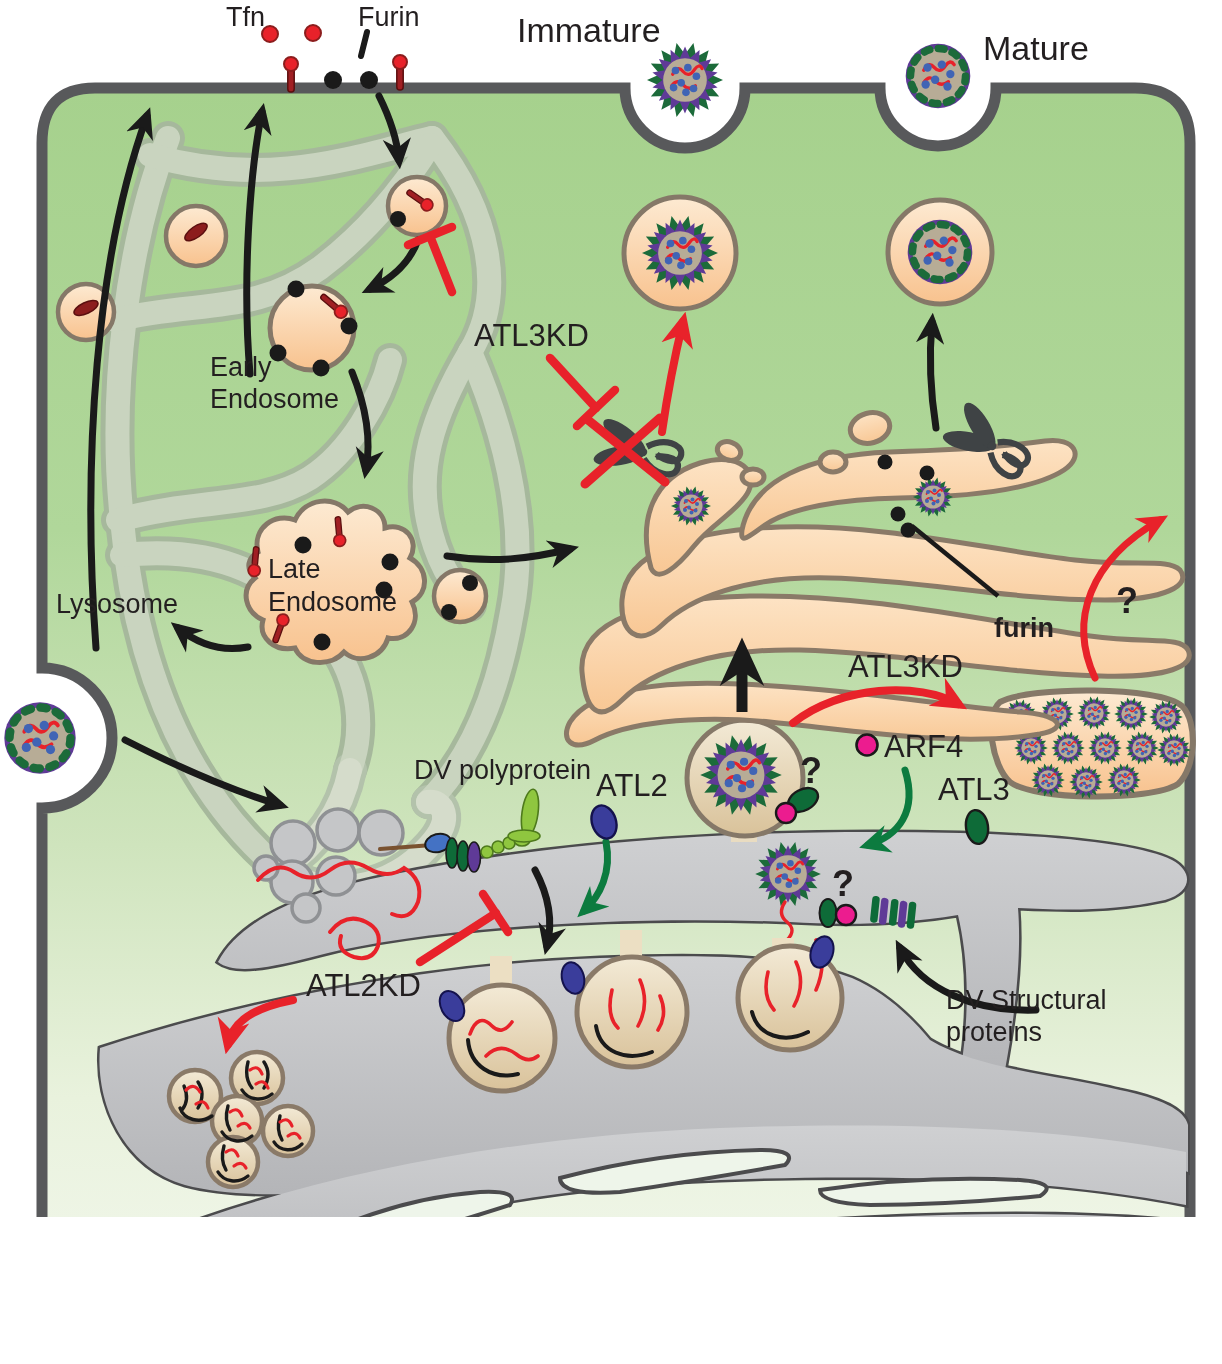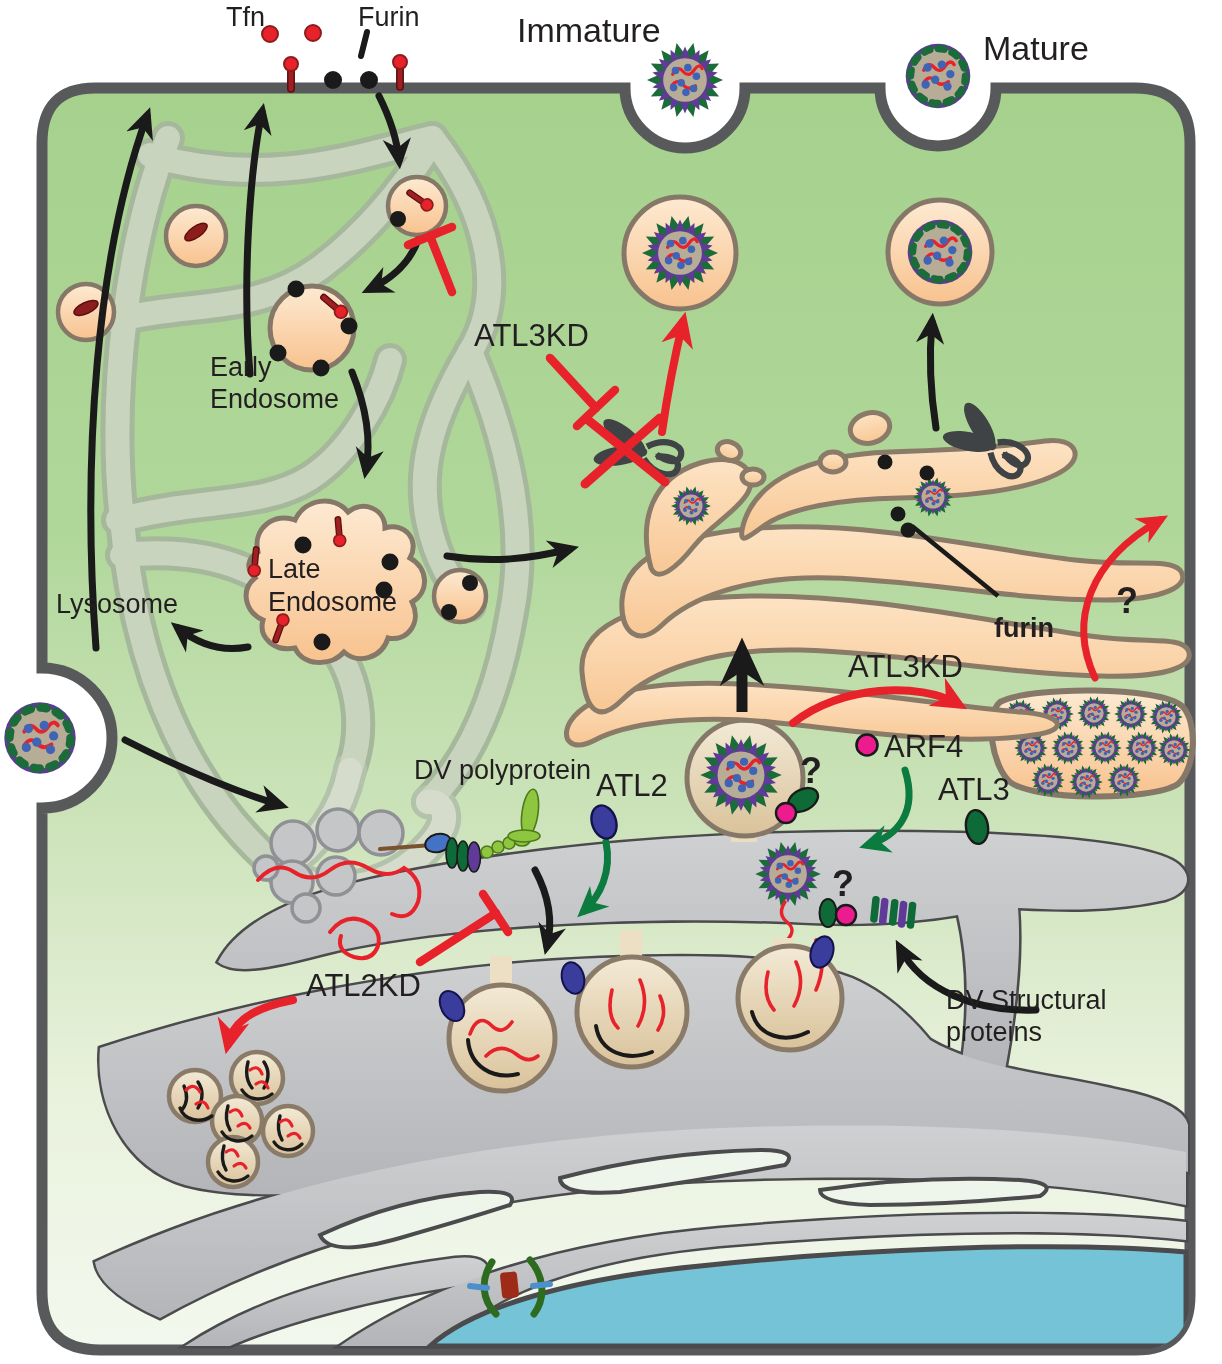--- a/index.html
+++ b/index.html
@@ -1,16 +1,16 @@
 <!DOCTYPE html>
 <html><head>
 <meta charset="utf-8">
 <style>
   html,body{margin:0;padding:0;background:#ffffff;}
-  .stage{width:1222px;height:1364px;position:relative;font-family:"Liberation Sans",sans-serif;}
+  .stage{width:1222px;height:1217px;position:relative;font-family:"Liberation Sans",sans-serif;}
   svg{display:block;}
   text{font-family:"Liberation Sans",sans-serif;fill:#231f20;}
   .lbl{font-size:27px;}
   .lbl-big{font-size:34px;}
   .lbl-mid{font-size:31px;}
   .lbl-bold{font-weight:bold;}
   .q{font-size:36px;font-weight:bold;}
 </style>
 </head>
 <body>

